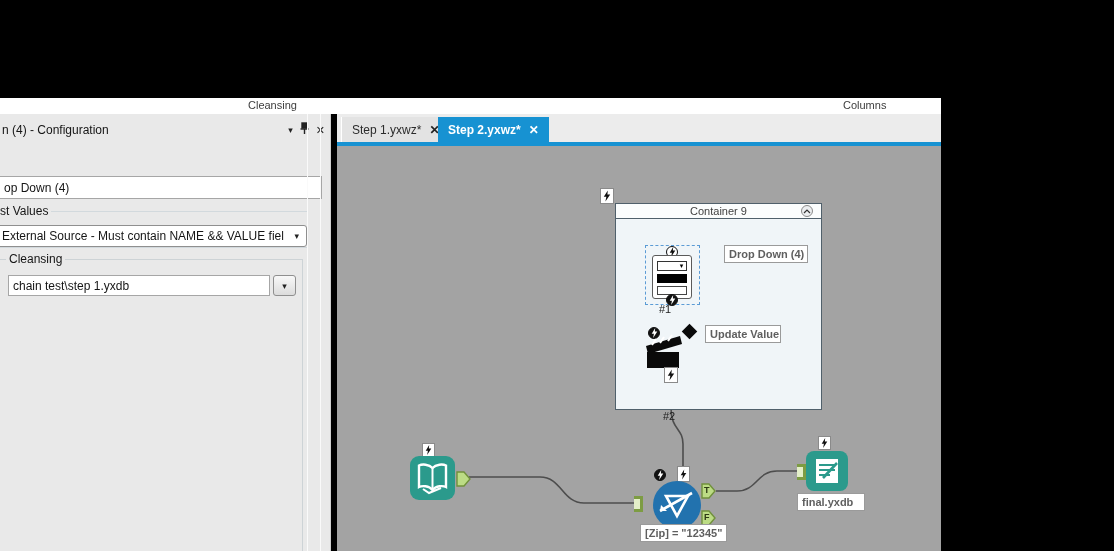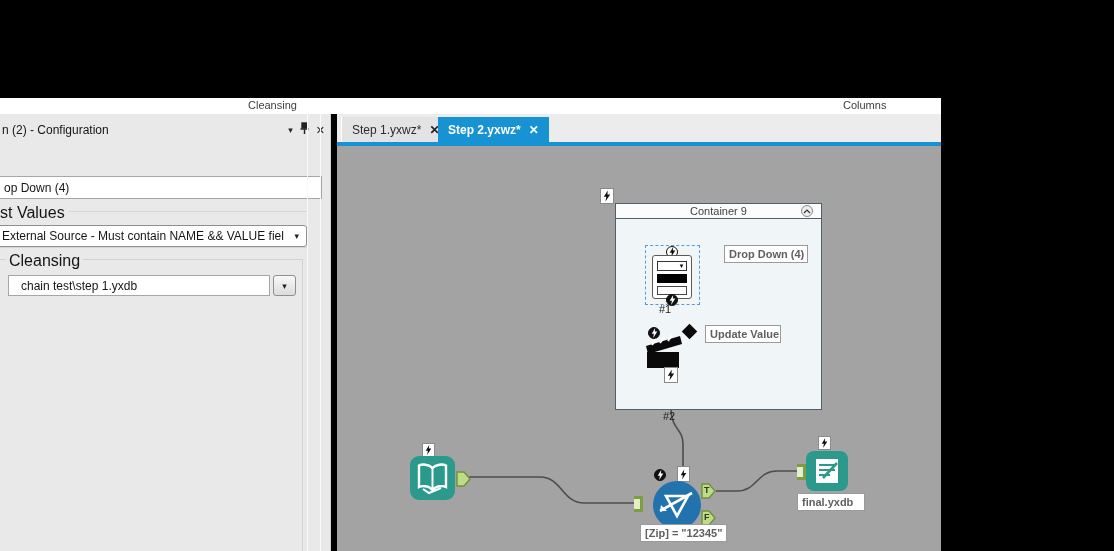--- a/index.html
+++ b/index.html
@@ -15,27 +15,27 @@
   #config-panel { position:absolute; left:0; top:114px; width:331px; height:437px; background:#e9e9e9; border-right:1px solid #cfcfcf; overflow:hidden; }
   #config-title { position:absolute; left:2px; top:9px; font-size:12px; color:#151515; }
   .title-icons { position:absolute; right:5px; top:7px; display:flex; gap:7px; align-items:center; }
   .title-icon { font-size:11px; color:#222; line-height:14px; }
   #question-label { position:absolute; left:0; top:43px; font-size:12px; color:#151515; }
   .cfg-input { position:absolute; background:#fff; border:1px solid #a6a6a6; font-size:12px; color:#151515; display:flex; align-items:center; overflow:hidden; white-space:nowrap; }
   #question-input { left:-1px; top:62px; width:323px; height:23px; padding-left:4px; }
   .groupbox { position:absolute; border:1px solid #d2d9dd; border-left:none; }
   #group-listvalues { left:-2px; top:97px; width:310px; height:37px; }
   #group-properties { left:-2px; top:145px; width:305px; height:300px; border-color:#cdd3d6; }
-  .group-label { position:absolute; font-size:16px; color:#151515; background:#e9e9e9; padding:0 3px 0 0; z-index:2; }
+  .group-label { position:absolute; font-size:12px; color:#151515; background:#e9e9e9; padding:0 3px 0 0; z-index:2; }
   #label-listvalues { left:0; top:90px; }
   #label-properties { left:6px; top:138px; padding:0 3px; }
   #source-select { left:-4px; top:111px; width:311px; height:22px; border:1px solid #8f8f8f; border-radius:3px; padding-left:5px; }
   #source-select .sel-text { overflow:hidden; white-space:nowrap; width:282px; display:block; }
   .dd-arrow { position:absolute; right:7px; top:50%; transform:translateY(-50%); font-size:9px; color:#222; }
-  #props-input { left:8px; top:161px; width:262px; height:21px; padding-left:12px; }
+  #props-input { left:8px; top:161px; width:262px; height:21px; padding-left:4px; }
   #props-combo-btn { position:absolute; left:273px; top:161px; width:23px; height:21px; border:1px solid #8f8f8f; border-radius:3px; background:linear-gradient(#f8f8f8,#dcdcdc); font-size:9px; color:#222; display:flex; align-items:center; justify-content:center; }
   .edge-line { position:absolute; top:0; bottom:0; width:1px; background:#fafafa; }
 
   
   #tabstrip { position:absolute; left:337px; top:114px; width:604px; height:28px; background:#ececec; }
   .tab { position:absolute; top:3px; height:25px; display:flex; align-items:center; gap:8px; padding:0 10px; font-size:12px; }
   #tab-1 { left:4px; background:#e3e3e3; color:#2b2b2b; border-left:1px solid #fff; }
   #tab-2 { left:101px; background:#1792d2; color:#fff; font-weight:bold; }
   .tab-close { font-size:12px; font-weight:bold; }
   #tab-1 .tab-close { color:#222; }
@@ -79,21 +79,21 @@
 <body>
 
 <div id="screen">
 
   <div id="toolbar-strip">
     <div class="ribbon-label" style="left:248px;">Cleansing</div>
     <div class="ribbon-label" style="left:843px;">Columns</div>
   </div>
 
   <div id="config-panel">
-    <div id="config-title">n (2) - Configuration</div>
+    <div id="config-title">n (4) - Configuration</div>
     <div class="title-icons">
       <span class="title-icon" style="font-size:9px;">▾</span>
       <span><svg width="9" height="13" viewBox="0 0 9 13">
             <g stroke="#222" stroke-width="1.4" fill="none">
               <rect x="2" y="1" width="5" height="5" fill="#222"></rect>
               <line x1="0.5" y1="7" x2="8.5" y2="7"></line>
               <line x1="4.5" y1="7" x2="4.5" y2="12"></line>
             </g>
           </svg></span>
       <span class="title-icon">✕</span>

